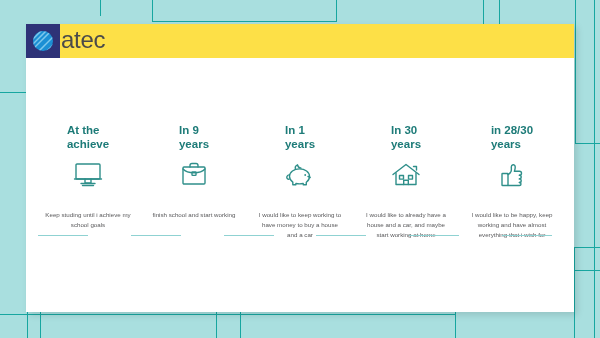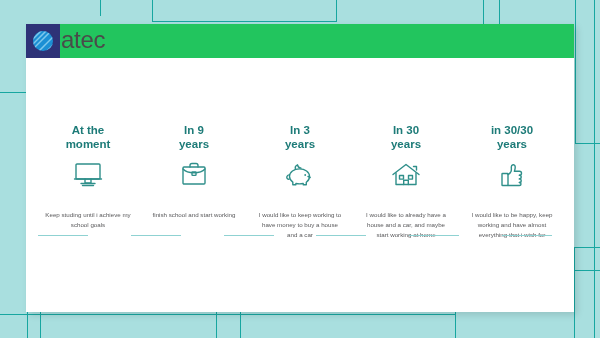--- a/index.html
+++ b/index.html
@@ -39,21 +39,21 @@
     background: #ffffff;
     box-shadow: 3px 3px 7px rgba(0,0,0,0.13);
   }
 
   
   #header-bar {
     position: absolute;
     left: 0; top: 0;
     width: 100%;
     height: 34px;
-    background: #22c55e;
+    background: #fde047;
     display: flex;
     align-items: center;
   }
   #logo-mark {
     width: 34px;
     height: 34px;
     background: #2e3277;
     flex: 0 0 34px;
     display: flex;
     align-items: center;
@@ -96,21 +96,21 @@
     flex-direction: column;
     align-items: center;
     position: relative;
   }
 
   .milestone-heading {
     color: #1d7b78;
     font-size: 11.5px;
     font-weight: bold;
     line-height: 1.28;
-    text-align: center;
+    text-align: left;
     height: 32px;
     display: flex;
     flex-direction: column;
     justify-content: flex-end;
     margin-top: 62px;
   }
 
   .milestone-icon {
     height: 34px;
     width: 100%;
@@ -200,21 +200,21 @@
     <div class="connector" style="left:198px; width:50px;"></div>
     <div class="connector" style="left:290px; width:50px;"></div>
     <div class="connector" style="left:383px; width:50px;"></div>
     <div class="connector" style="left:476px; width:50px;"></div>
 
     <div id="timeline-track">
 
       <div class="milestone">
         <div class="milestone-heading">
           <span>At the</span>
-          <span>moment</span>
+          <span>achieve</span>
         </div>
         <div class="milestone-icon">
           <svg width="32" height="28" viewBox="0 0 32 28" fill="none" stroke="#2f8f8a" stroke-width="1.4" stroke-linejoin="round" stroke-linecap="round">
             <rect x="4" y="3" width="24" height="15" rx="1"></rect>
             <path d="M2.5 18h27"></path>
             <path d="M13 18v4h6v-4"></path>
             <path d="M9 22.5h14"></path>
             <path d="M10.5 24.5h11"></path>
           </svg>
         </div>
@@ -232,21 +232,21 @@
             <rect x="4" y="6" width="22" height="17" rx="1"></rect>
             <path d="M4 8c4.5 5 17.5 5 22 0"></path>
             <rect x="13" y="11" width="4" height="3.4" rx="0.6"></rect>
           </svg>
         </div>
         <div class="milestone-caption">finish school and start working</div>
       </div>
 
       <div class="milestone">
         <div class="milestone-heading">
-          <span>In 3</span>
+          <span>In 1</span>
           <span>years</span>
         </div>
         <div class="milestone-icon">
           <svg width="32" height="28" viewBox="0 0 32 28" fill="none" stroke="#2f8f8a" stroke-width="1.4" stroke-linejoin="round" stroke-linecap="round">
             <path d="M5.5 15.5c0-4.4 4.5-7.6 10-7.6 5.5 0 10 3.2 10 7.6 0 2.3-1.2 4.3-3.2 5.7v2.5h-3.1v-1.3c-1.1.3-2.4.5-3.7.5-1.3 0-2.5-.2-3.6-.5v1.3H8.8v-2.6C6.8 19.7 5.5 17.7 5.5 15.5Z"></path>
             <path d="M5.6 13.6c-1.6.2-2.6 1-2.8 2.2-.2 1.3.7 2.3 2.1 2.5"></path>
             <path d="M11.5 8.4c-.6-2 .3-3.9 2-4.6.3 1.9 1.6 3 3.5 3.3"></path>
             <circle cx="21.2" cy="14" r="0.9" fill="#2f8f8a" stroke="none"></circle>
             <path d="M24 15.5c.9 0 1.7.4 2.2 1"></path>
           </svg>
@@ -267,21 +267,21 @@
             <rect x="9.5" y="14.5" width="4" height="3.6"></rect>
             <rect x="18.5" y="14.5" width="4" height="3.6"></rect>
             <path d="M13.7 23.5v-4.2h4.6v4.2"></path>
           </svg>
         </div>
         <div class="milestone-caption">I would like to already have a house and a car, and maybe start working at home</div>
       </div>
 
       <div class="milestone">
         <div class="milestone-heading">
-          <span>in 30/30</span>
+          <span>in 28/30</span>
           <span>years</span>
         </div>
         <div class="milestone-icon">
           <svg width="30" height="30" viewBox="0 0 30 30" fill="none" stroke="#2f8f8a" stroke-width="1.4" stroke-linejoin="round" stroke-linecap="round">
             <rect x="5" y="13.5" width="6" height="12" rx="0.6"></rect>
             <path d="M11 14.5c1.6-.6 2.6-1.7 3.1-3.2.4-1.3.3-2.6.2-3.9-.1-1.3.5-2.4 1.7-2.6 1.2-.2 2.1.6 2.2 1.9.1 1.5-.2 3-.8 4.6h5c1.2 0 2.1.9 2.1 2s-.9 2-2.1 2"></path>
             <path d="M22.4 15.3c1 0 1.8.8 1.8 1.8s-.8 1.8-1.8 1.8"></path>
             <path d="M22.4 18.9c1 0 1.8.8 1.8 1.8s-.8 1.8-1.8 1.8"></path>
             <path d="M22.4 22.5c.9 0 1.6.7 1.6 1.5s-.7 1.5-1.6 1.5H11"></path>
           </svg>

